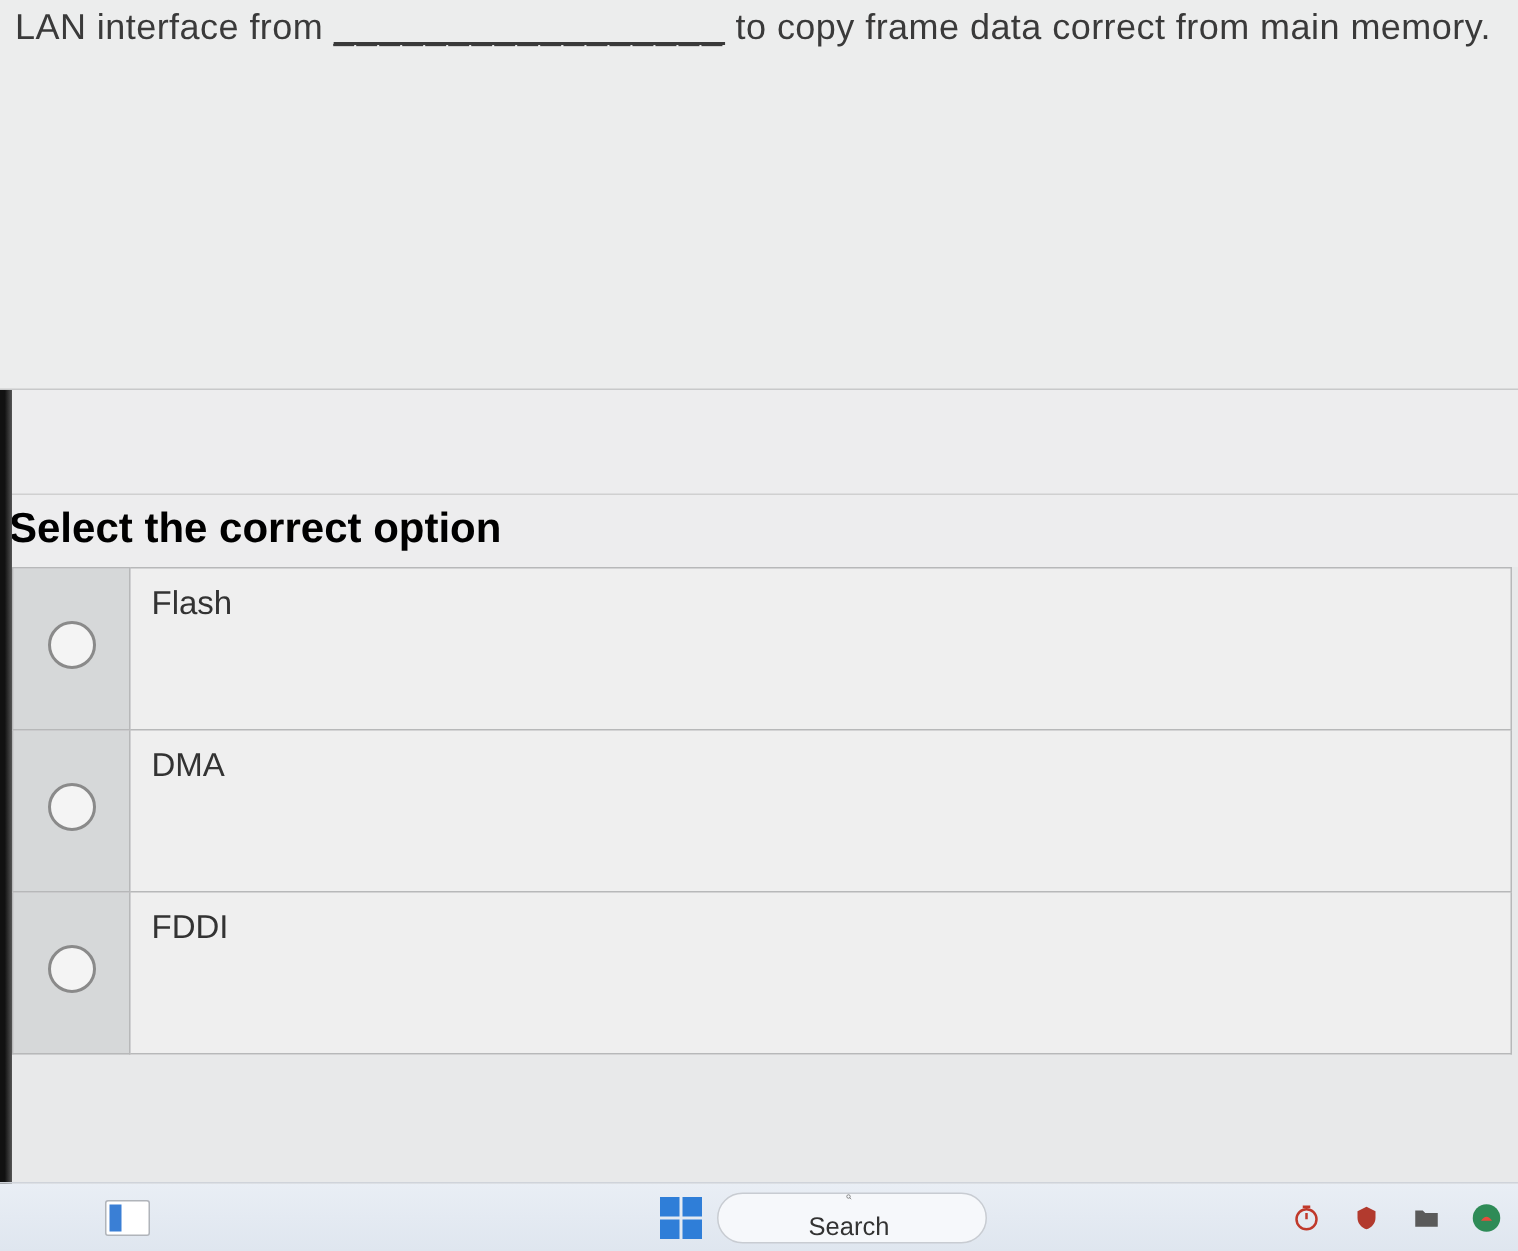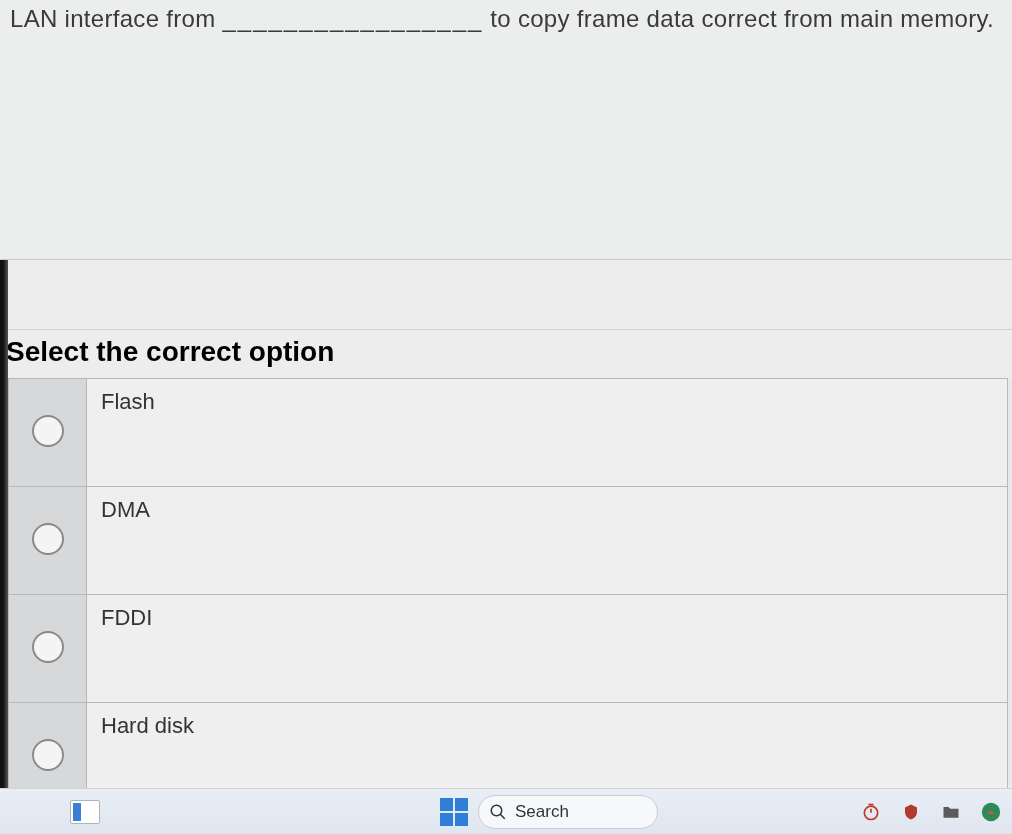--- a/index.html
+++ b/index.html
@@ -25,20 +25,21 @@
       font-size: 24px;
       color: #3a3a3a;
       letter-spacing: 0.3px;
       padding-top: 2px;
       line-height: 1.4;
     }
     .blank {
       letter-spacing: 2px;
       font-weight: normal;
       color: #3a3a3a;
+      text-decoration: underline;
     }
     .gap-strip {
       height: 70px;
       background: #ededee;
       border-bottom: 1px solid #d0d0d0;
     }
     .prompt-text {
       font-size: 28px;
       font-weight: bold;
       color: #000000;
@@ -127,20 +128,21 @@
     .search-pill {
       display: flex;
       align-items: center;
       background: #f6f8fb;
       border: 1px solid #c8ccd2;
       border-radius: 18px;
       height: 34px;
       padding: 0 14px 0 10px;
       gap: 8px;
       min-width: 180px;
+      flex-direction: column;
     }
     .search-icon-svg {
       width: 18px;
       height: 18px;
     }
     .search-text {
       font-size: 17px;
       color: #333;
     }
     .taskbar-right {
@@ -201,26 +203,20 @@
       <span class="radio-circle"></span>
     </td>
     <td class="label-cell">DMA</td>
   </tr>
   <tr>
     <td class="radio-cell">
       <span class="radio-circle"></span>
     </td>
     <td class="label-cell">FDDI</td>
   </tr>
-  <tr>
-    <td class="radio-cell">
-      <span class="radio-circle"></span>
-    </td>
-    <td class="label-cell">Hard disk</td>
-  </tr>
 </tbody>
   </table>
 
 <div class="left-dark-sliver"></div>
 
 <div class="taskbar">
   <div class="taskbar-left">
     <span class="tb-app-icon"></span>
   </div>
   <div class="taskbar-center">

